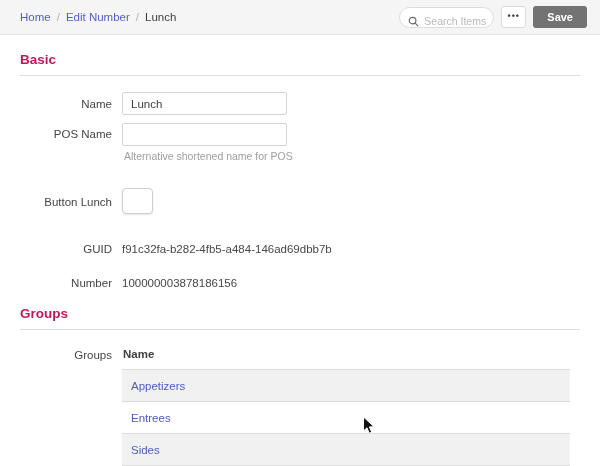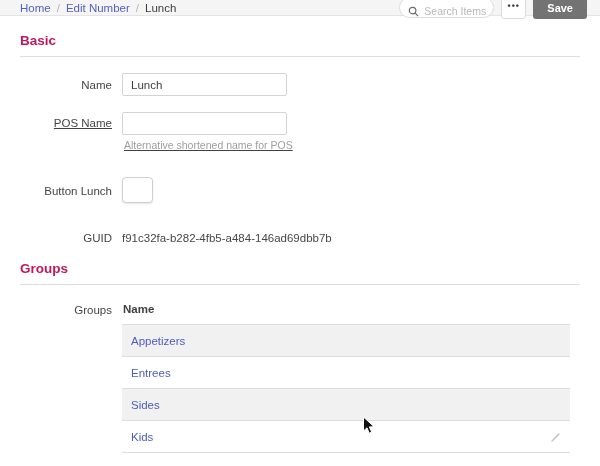--- a/index.html
+++ b/index.html
@@ -7,21 +7,21 @@
   body {
     width:600px; height:466px;
     font-family:"Liberation Sans", sans-serif;
     background:#fff; color:#424242;
     position:relative; overflow:hidden;
     -webkit-font-smoothing:antialiased;
   }
 
   
   .topbar {
-    height:16px; background:#f5f5f6;
+    height:35px; background:#f5f5f6;
     border-bottom:1px solid #e4e4e5;
     display:flex; align-items:center; justify-content:space-between;
     padding:0 13px 0 20px;
   }
   .crumbs { display:flex; align-items:center; gap:6px; font-size:11.5px; }
   .crumb-link { color:#5262c1; text-decoration:none; cursor:pointer; }
   .crumb-sep { color:#b3b3b3; }
   .crumb-current { color:#3f3f3f; }
 
   .topbar-right { display:flex; align-items:center; gap:7px; }
@@ -62,21 +62,21 @@
     padding-right:0;
   }
   .form-field { margin-left:10px; }
 
   .row-name { margin-top:16px; }
   .text-input {
     width:165px; height:23px; border:1px solid #d4d4d4; border-radius:2px;
     padding:0 8px; font-size:11.5px; color:#3f3f3f; font-family:inherit;
     outline:none; background:#fff;
   }
-  .row-pos { margin-top:16px;text-decoration:underline; }
+  .row-pos { margin-top:8px; }
   .row-pos .form-label { padding-top:5px; }
   .helper-text { font-size:10.5px; color:#9e9e9e; margin:4px 0 0 2px; }
 
   .row-color { margin-top:26px; }
   .color-swatch {
     width:31px; height:26px; background:#fff;
     border:1px solid #cfcfcf; border-radius:4px;
     box-shadow:0 1px 2px rgba(0,0,0,0.10); cursor:pointer;
   }
 
@@ -150,20 +150,24 @@
     <div class="form-field">
       <button class="color-swatch"></button>
     </div>
   </div>
 
   <div class="form-row row-guid">
     <div class="form-label">GUID</div>
     <div class="form-field static-value">f91c32fa-b282-4fb5-a484-146ad69dbb7b</div>
   </div>
 
+  <div class="form-row row-number">
+    <div class="form-label">Number</div>
+    <div class="form-field static-value">100000003878186156</div>
+  </div>
 
   <div class="section-title">Groups</div>
 
   <div class="form-row row-groups top-align">
     <div class="form-label">Groups</div>
     <div class="groups-col">
       <div class="table-header">Name</div>
 
       <div class="group-row striped">
         <span>Appetizers</span>

